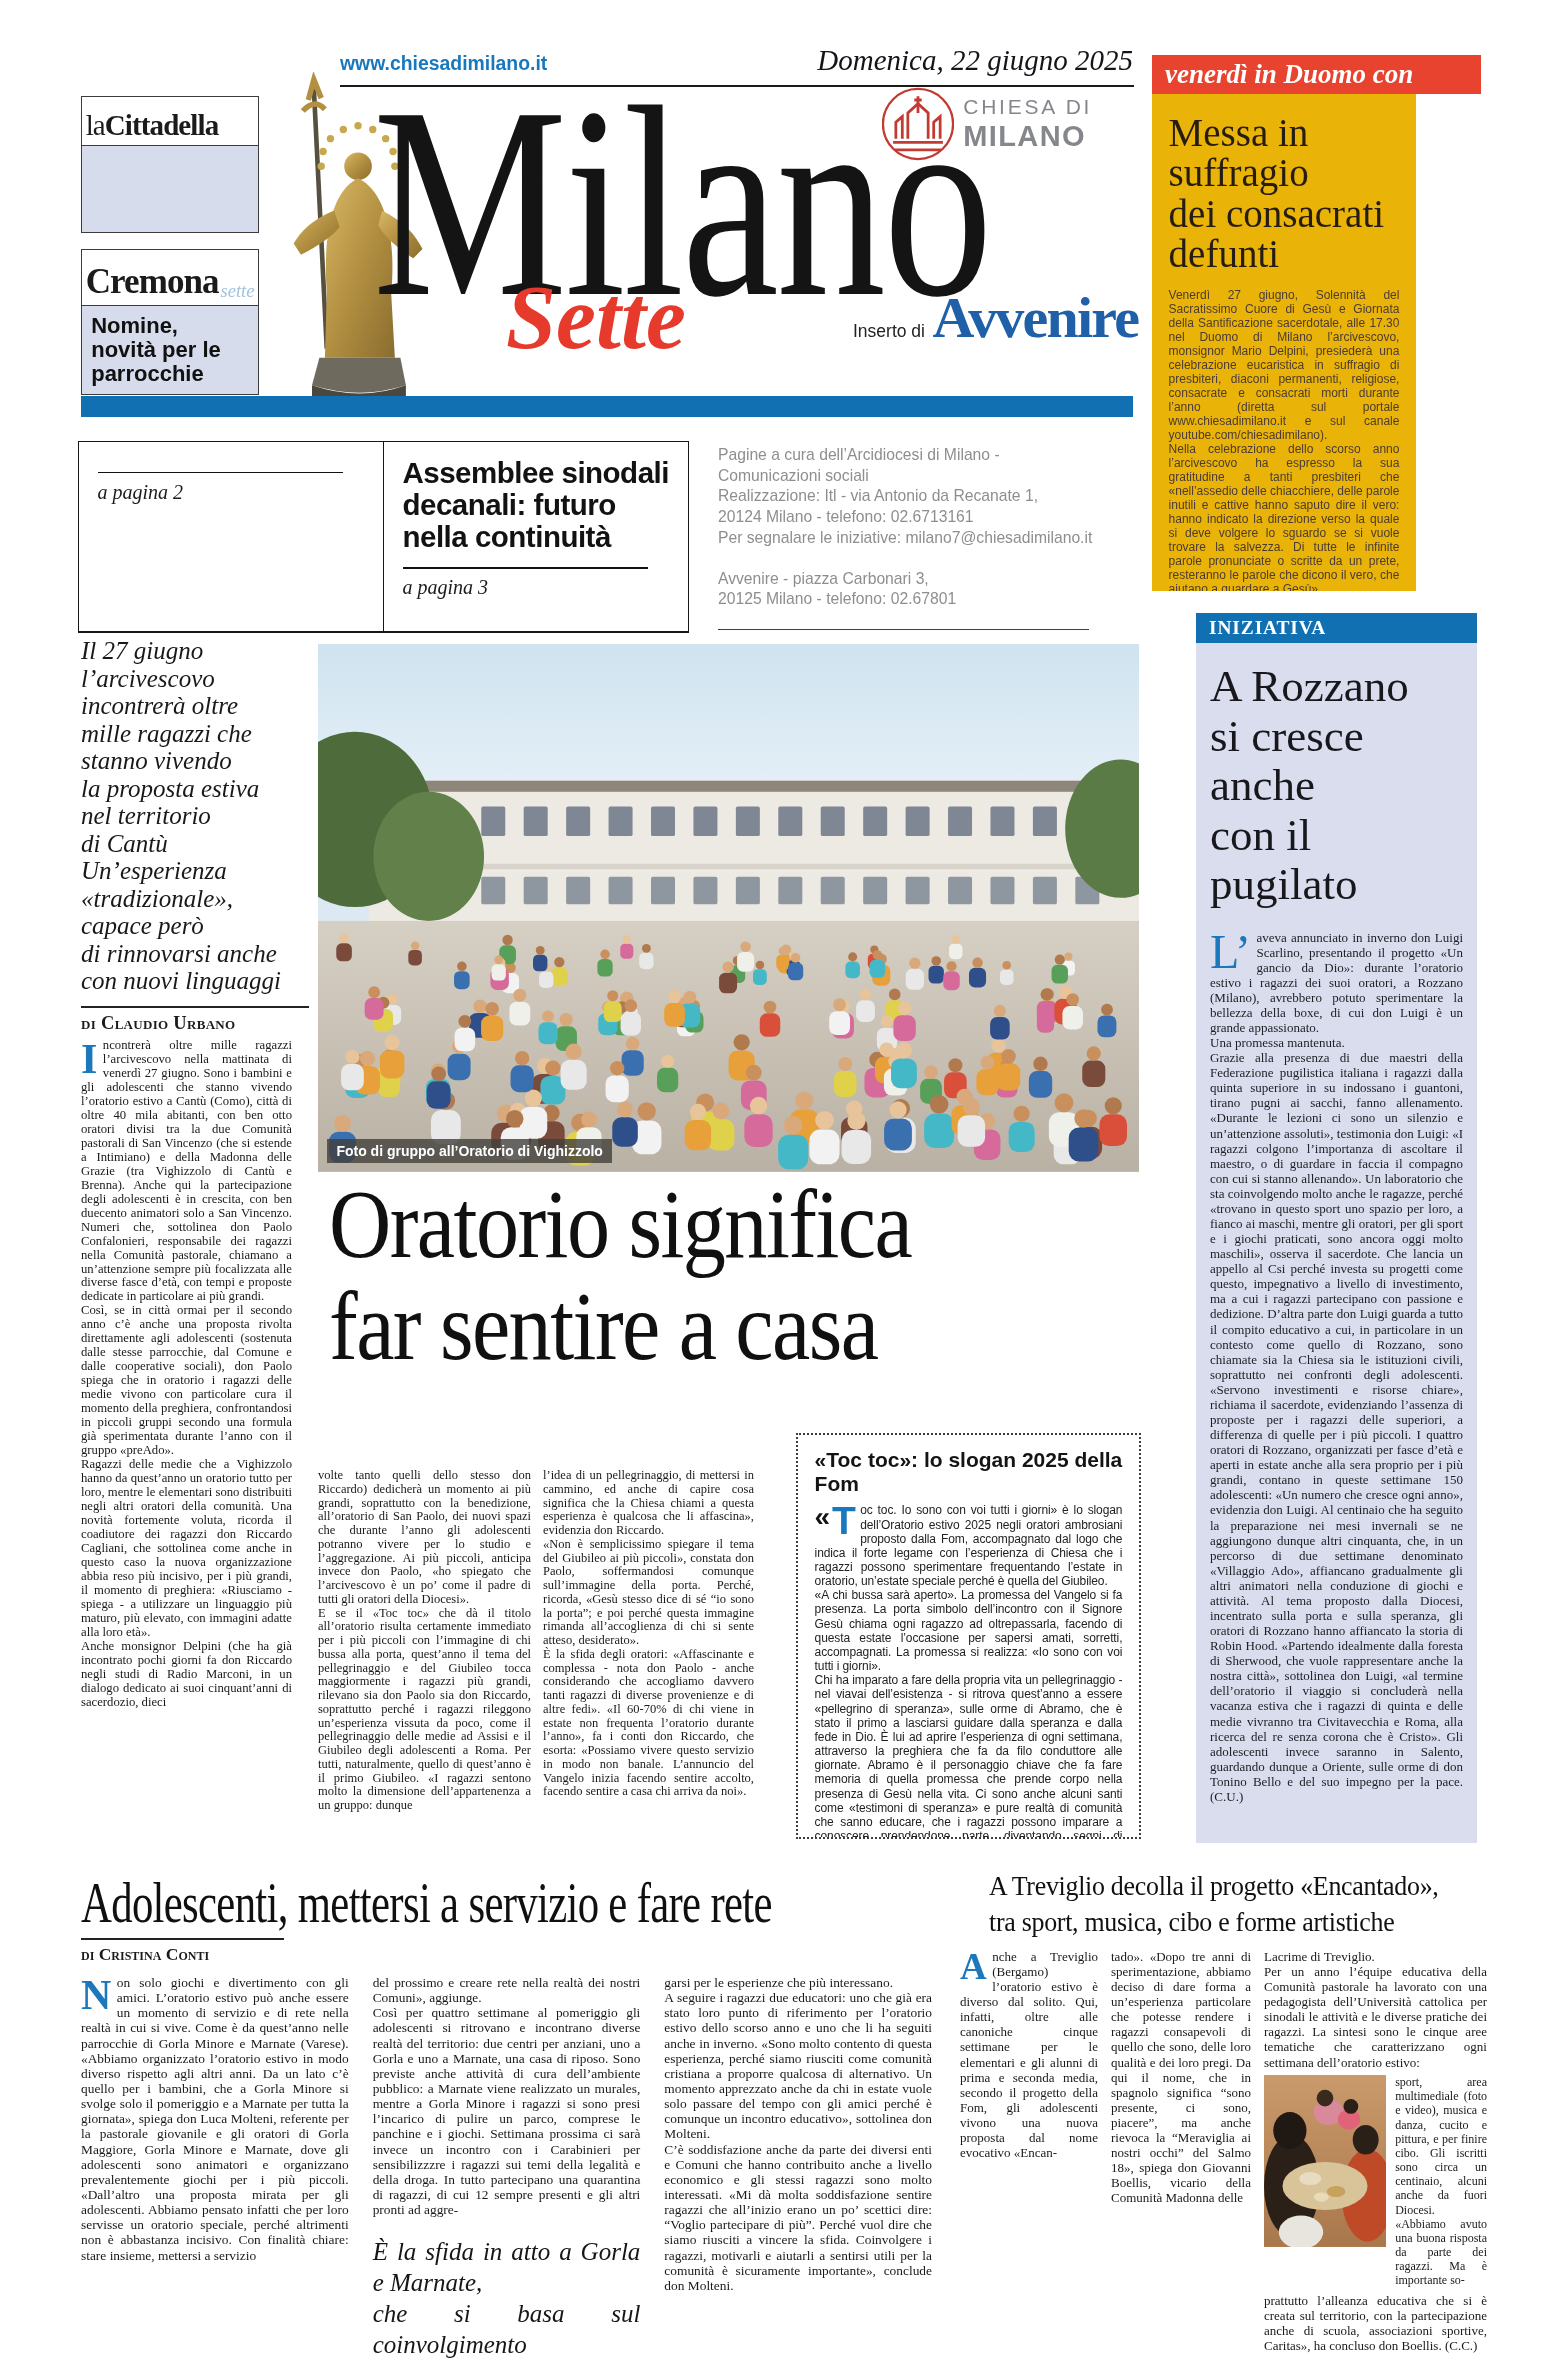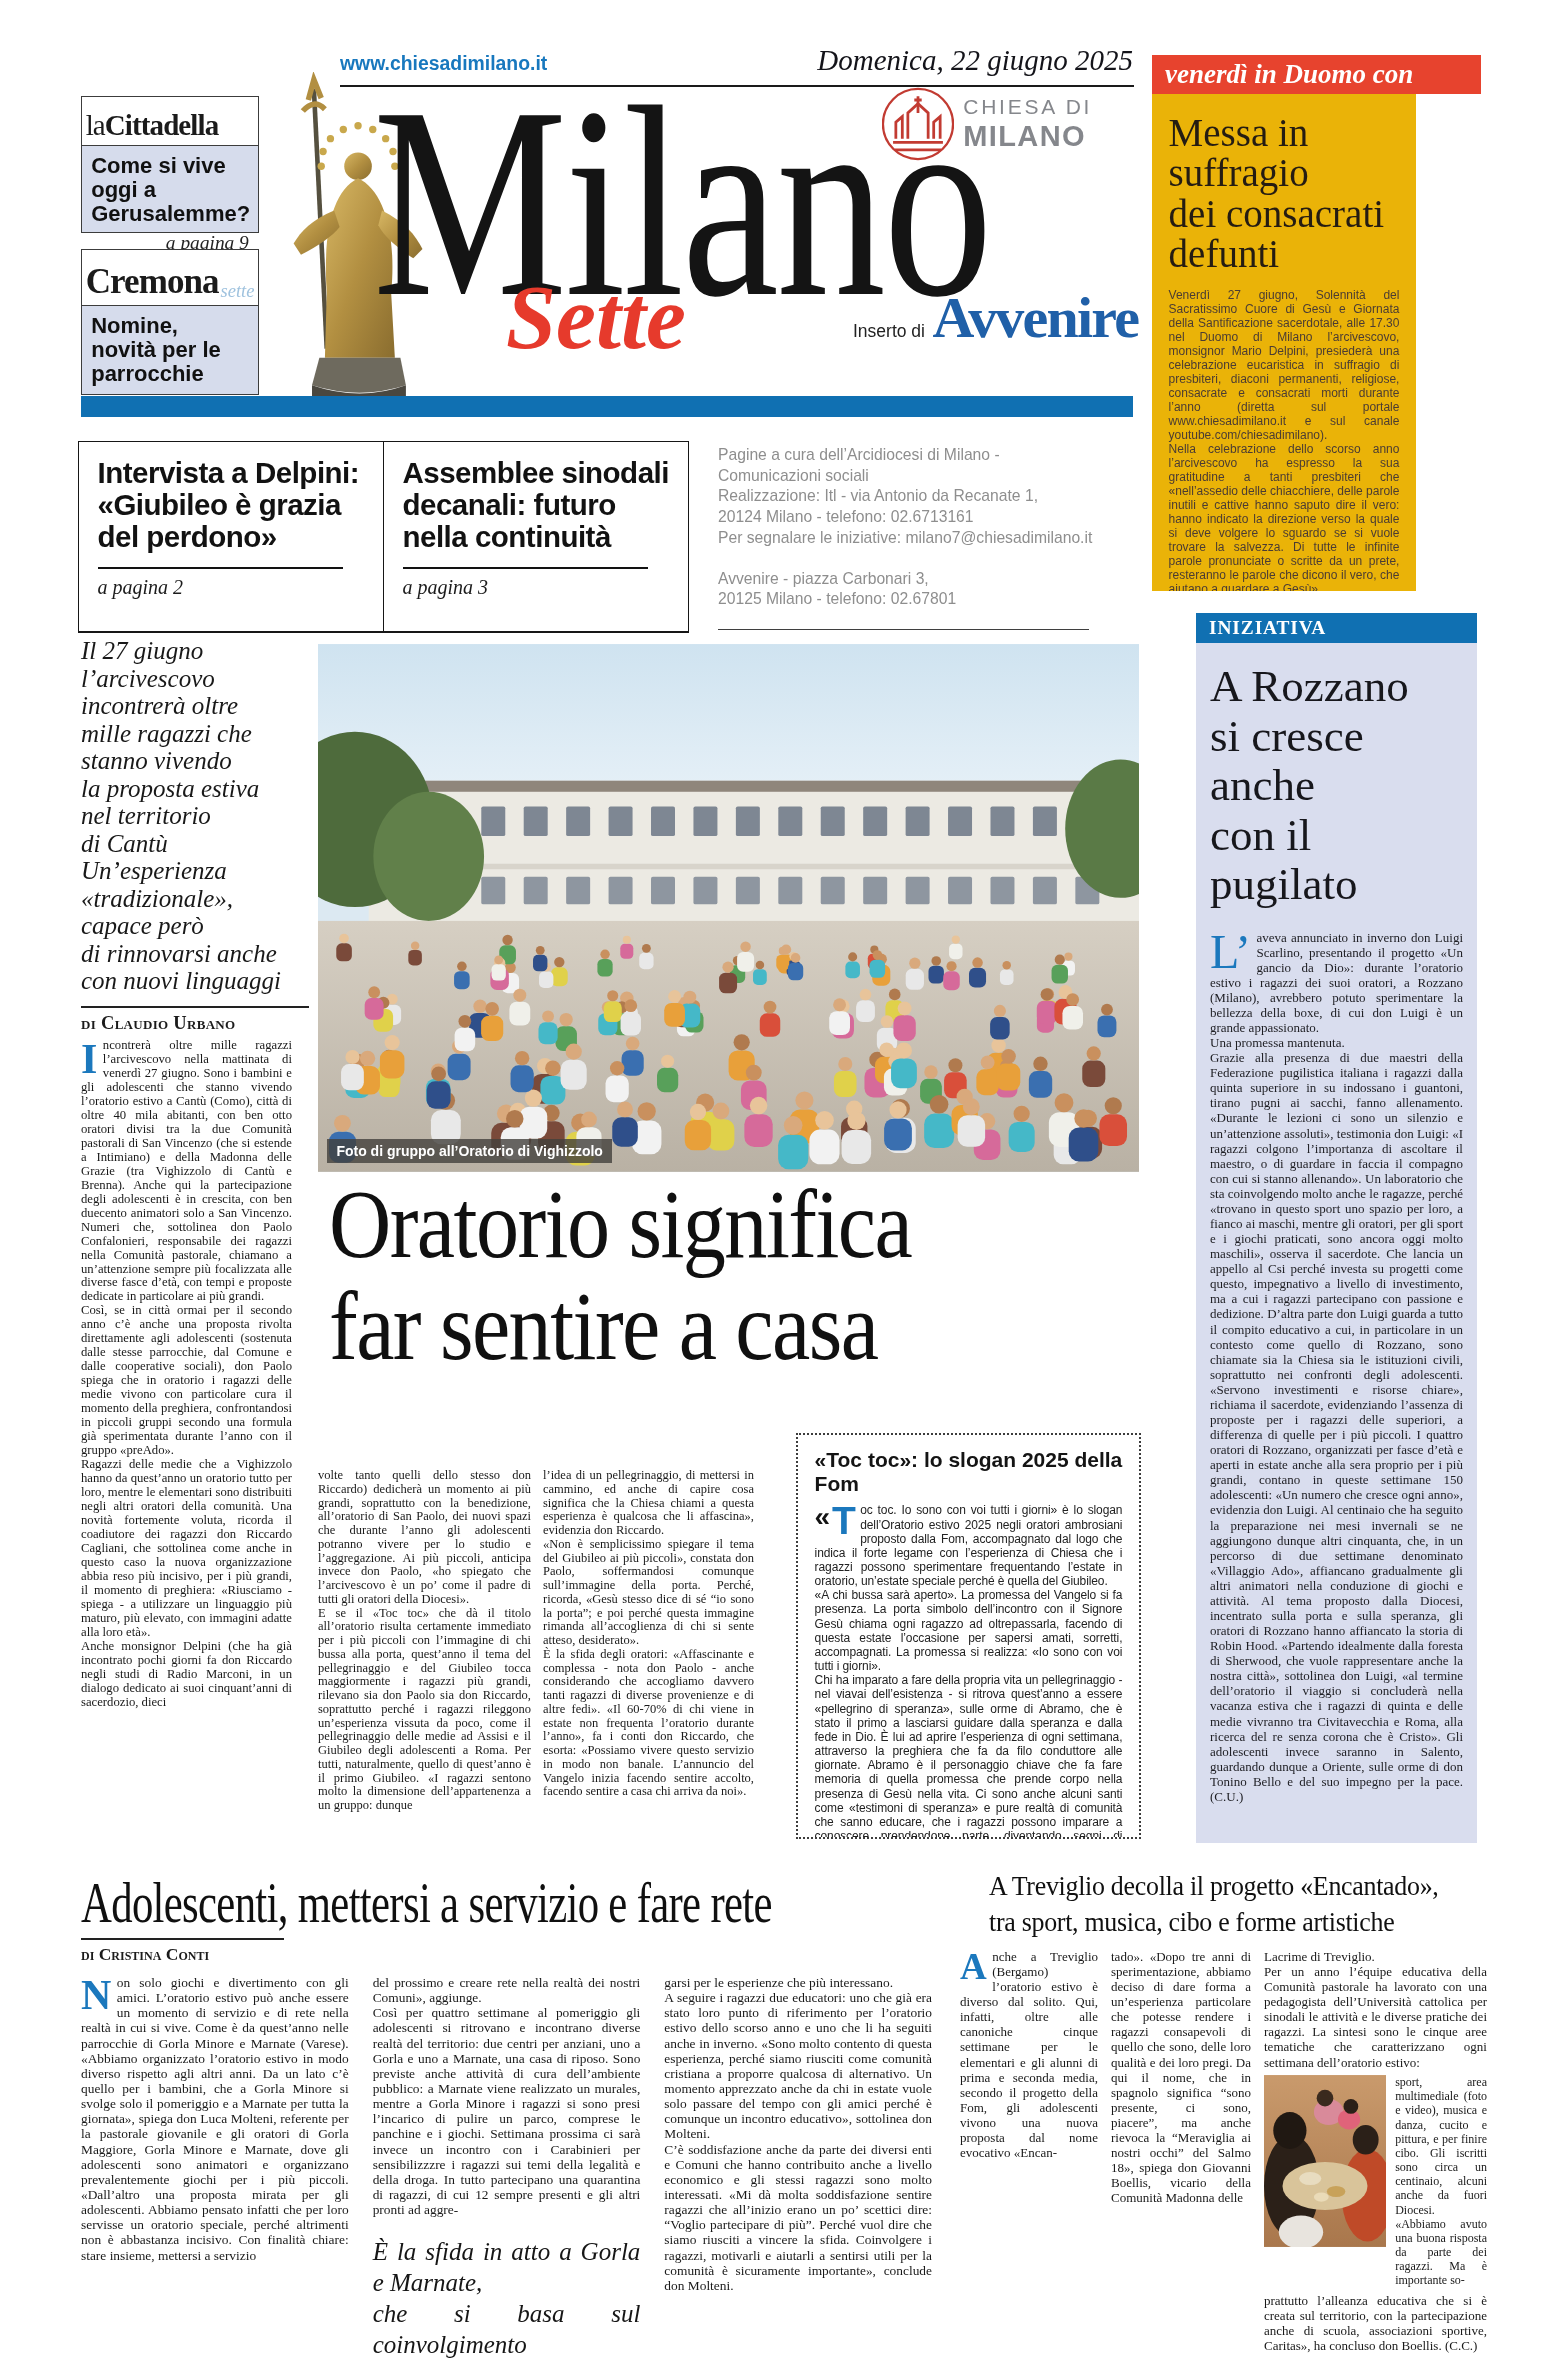--- a/index.html
+++ b/index.html
@@ -120,24 +120,20 @@
 
   <div class="abs" id="site-url">www.chiesadimilano.it</div>
   <div class="abs" id="page-date">Domenica, 22 giugno 2025</div>
   <div class="abs" id="top-rule"></div>
 
   <div class="abs promo" id="promo1">
     <div class="promo-brand">
       <span class="brand-prefix">la</span>
         <span class="brand-name">Cittadella</span>
     </div>
-    <div class="promo-body">
-      <div class="promo-title sans">Come si vive oggi a Gerusalemme?</div>
-      <div class="promo-pageref">a pagina 9</div>
-    </div>
   </div>
 
   <div class="abs promo" id="promo2">
     <div class="promo-brand">
       <span class="brand-name">Cremona</span>
         <span class="brand-suffix">sette</span>
     </div>
     <div class="promo-body">
       <div class="promo-title sans">Nomine, novità per le parrocchie</div>
       <div class="promo-pageref">a pagina 7</div>
@@ -210,21 +206,20 @@
   <div class="abs" id="suffragio">
     <div id="suffragio-title" class="prel">Messa in suffragio
 dei consacrati defunti</div>
     <div id="suffragio-body" class="just prel">Venerdì 27 giugno, Solennità del Sacratissimo Cuore di Gesù e Giornata della Santificazione sacerdotale, alle 17.30 nel Duomo di Milano l’arcivescovo, monsignor Mario Delpini, presiederà una celebrazione eucaristica in suffragio di presbiteri, diaconi permanenti, religiose, consacrate e consacrati morti durante l’anno (diretta sul portale www.chiesadimilano.it e sul canale youtube.com/chiesadimilano).
 Nella celebrazione dello scorso anno l’arcivescovo ha espresso la sua gratitudine a tanti presbiteri che «nell’assedio delle chiacchiere, delle parole inutili e cattive hanno saputo dire il vero: hanno indicato la direzione verso la quale si deve volgere lo sguardo se si vuole trovare la salvezza. Di tutte le infinite parole pronunciate o scritte da un prete, resteranno le parole che dicono il vero, che aiutano a guardare a Gesù».
 E, insieme alla gratitudine, la gioia: «Siamo qui anche a rallegrarci perché, per loro, la porta si è aperta, il velo del tempio si è squarciato e hanno già potuto vedere la verità che si è rivelata come un abbraccio. Sono entrati nel cuore del mistero: preghiamo perché da questa luce venga a noi un po’ di luce, da questa gioia venga a noi un po’ di gioia».</div>
   </div>
 
   <div class="abs" id="teasers">
     <div class="teaser-cell">
-      <div class="teaser-title">Intervista a Delpini: «Giubileo è grazia del perdono»</div>
       <div class="teaser-rule"></div>
       <div class="teaser-pageref">a pagina 2</div>
     </div>
     <div class="teaser-cell">
       <div class="teaser-title">Assemblee sinodali decanali: futuro nella continuità</div>
       <div class="teaser-rule"></div>
       <div class="teaser-pageref">a pagina 3</div>
     </div>
   </div>
 

